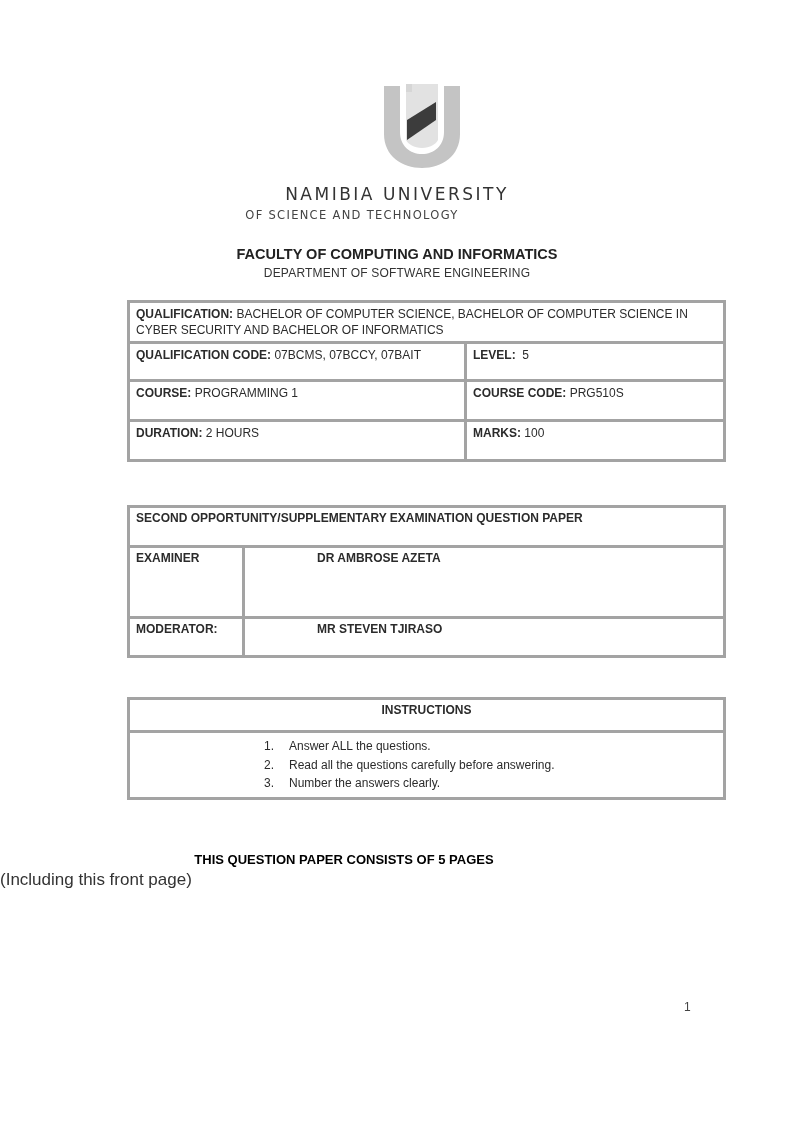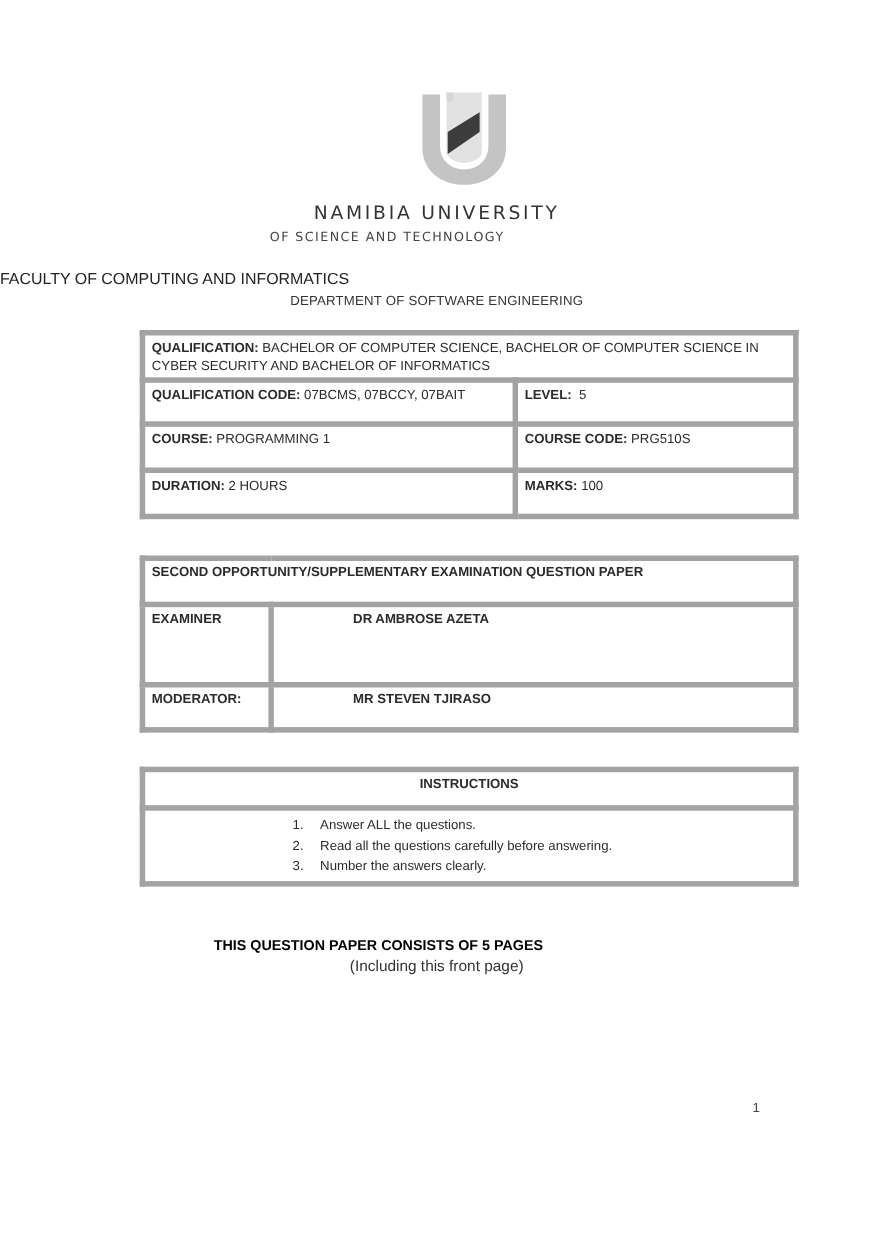--- a/index.html
+++ b/index.html
@@ -12,44 +12,44 @@
   .logo { left: 378px; top: 80px; width: 88px; height: 90px; }
   .uni-name {
     left: 0; width: 794px; top: 184px; text-align: center;
     font-family: "DejaVu Sans", sans-serif; font-size: 17px; letter-spacing: 2.5px; color: #333;
   }
   .uni-sub {
     left: 0; width: 704px; top: 208px; text-align: center;
     font-family: "DejaVu Sans", sans-serif; font-size: 11.5px; letter-spacing: 1.3px; color: #444;
   }
   .faculty {
-    left: 0; width: 794px; top: 246px; 
-    font-size: 14.5px; font-weight: normal; color: #222;
+    left: 0; width: 794px; top: 246px; text-align: center;
+    font-size: 14.5px; font-weight: bold; color: #222;
   }
   .dept {
     left: 0; width: 794px; top: 266px; text-align: center;
     font-size: 12px; color: #333; letter-spacing: 0.2px;
   }
   table.grid { border-collapse: collapse; font-size: 12px; color: #2b2b2b; }
-  table.grid td { border: 5px solid #a3a3a3; vertical-align: top; padding: 3px 6px; }
+  table.grid td { border: 3px solid #a3a3a3; vertical-align: top; padding: 3px 6px; }
   .b { font-weight: bold; }
   .t1 { left: 127px; top: 300px; width: 599px; }
   .t1 td { line-height: 16px; }
   .t2 { left: 127px; top: 505px; width: 599px; }
   .t3 { left: 127px; top: 697px; width: 599px; }
   .instr-list { margin: 0; padding: 2px 0 2px 0; list-style: none; }
   .instr-list li { padding-left: 134px; line-height: 18.5px; }
   .instr-list .num { display: inline-block; width: 25px; }
   .footer1 {
     left: 0; width: 688px; top: 852px; text-align: center;
     font-size: 13px; font-weight: bold; color: #000000;
   }
   .footer2 {
-    left: 0; width: 794px; top: 870px; text-align: center;
-    font-size: 14px; color: #333;
+    left: 0; width: 794px; top: 870px; 
+    font-size: 17px; color: #333;
   }
   .pagenum { left: 684px; top: 1000px; font-size: 12px; color: #444; }
 </style>
 </head>
 <body>
 
 <div class="abs logo">
   <svg width="88" height="90" viewBox="0 0 88 90">
     <path d="M6 6 L22 6 L22 52 C22 66 32 74 44 74 C56 74 66 66 66 52 L66 6 L82 6 L82 54 C82 76 64 88 44 88 C24 88 6 76 6 54 Z" fill="#c4c4c4"></path>
     <path d="M28 4 L60 4 L60 60 C58 64 52 68 44 68 C36 68 30 64 28 60 Z" fill="#e2e2e2"></path>

